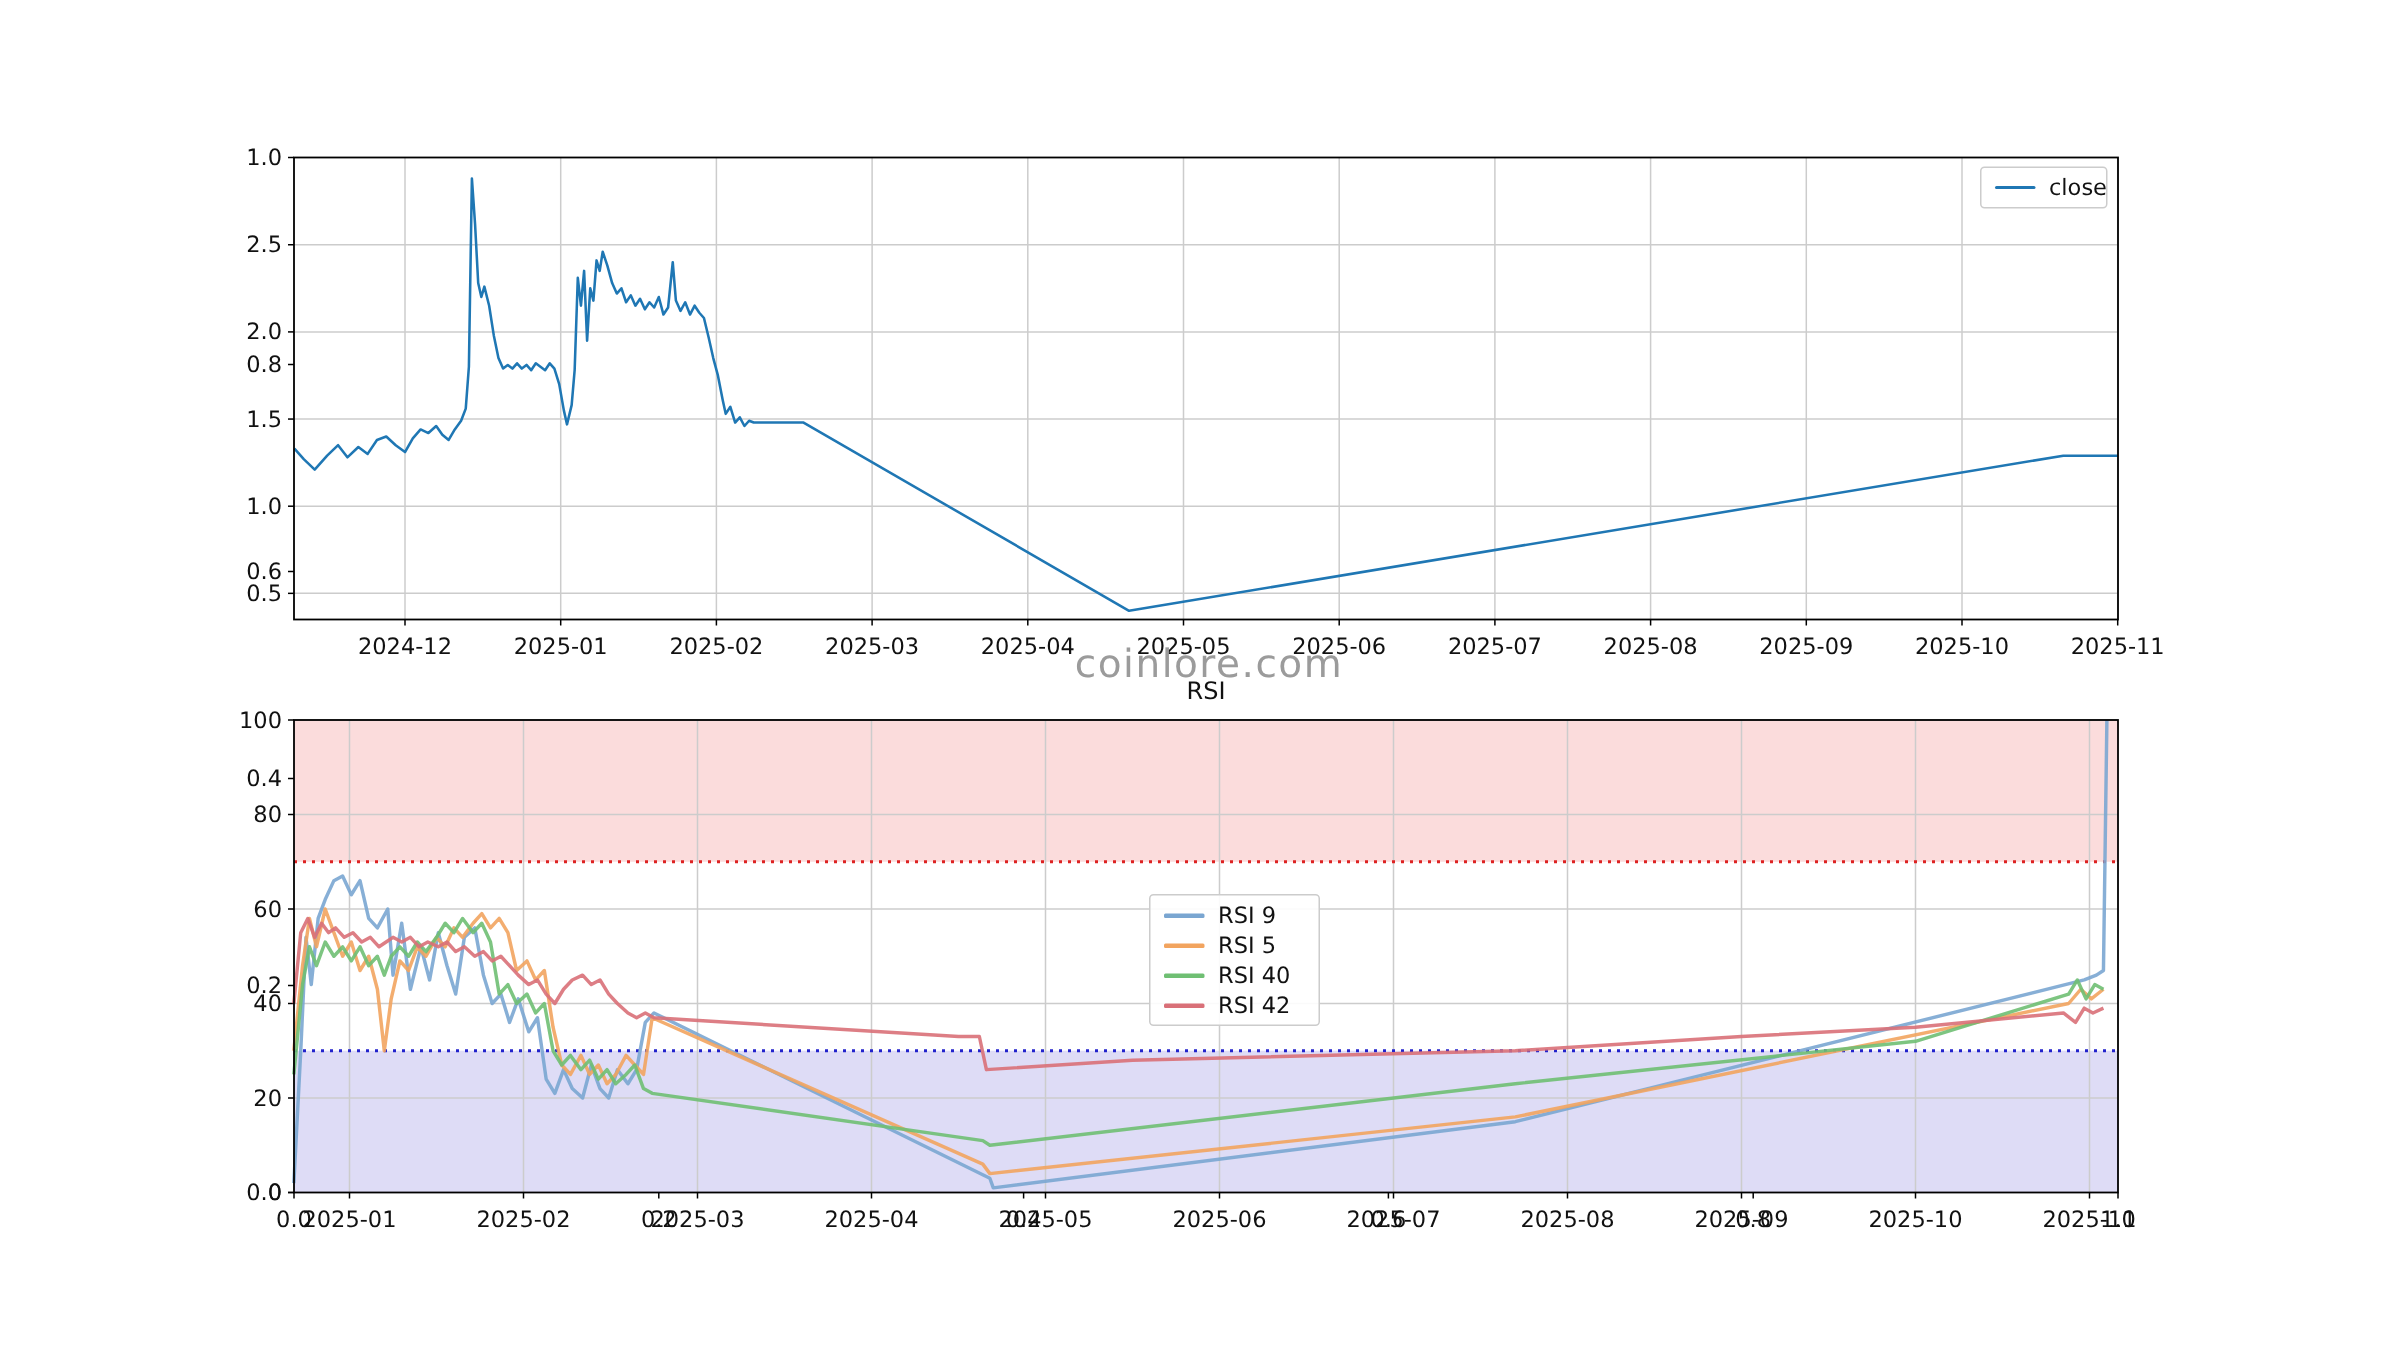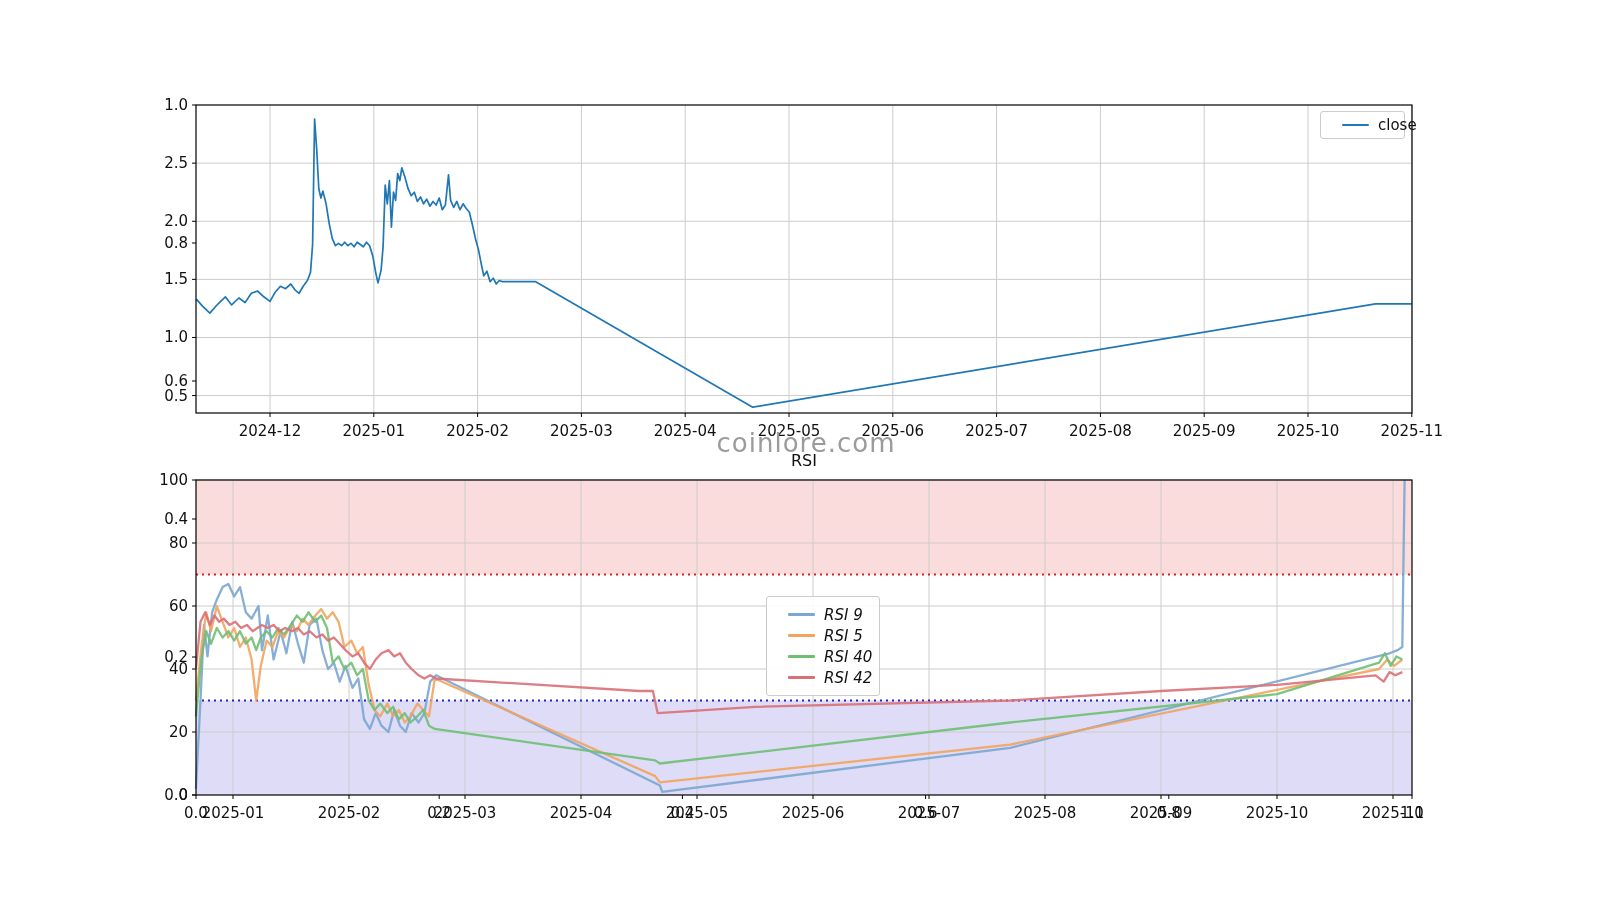--- a/index.html
+++ b/index.html
@@ -6,26 +6,26 @@
   body{width:1600px;height:900px;font-family:"DejaVu Sans",sans-serif;}
   .fig{position:relative;width:1600px;height:900px;background:#fff;overflow:hidden;}
   svg{position:absolute;left:0;top:0;}
   .overlay{position:absolute;left:0;top:0;width:1600px;height:900px;pointer-events:none;}
   .watermark{position:absolute;left:653px;top:428px;width:306px;text-align:center;
     font-size:26px;color:#9b9b9b;letter-spacing:1px;}
   .rsi-title{position:absolute;left:704px;top:451px;width:200px;text-align:center;
     font-size:16px;color:#111;}
   .legend-box{position:absolute;border:1px solid #ccc;border-radius:3px;
     background:rgba(255,255,255,0.9);display:flex;flex-direction:column;justify-content:center;
-    padding:3px 21px;box-sizing:border-box;}
+    padding:3px 9px;box-sizing:border-box;}
   .legend-row{display:flex;align-items:center;gap:9px;height:21px;}
   .swatch{display:inline-block;width:27px;border-radius:1px;flex:0 0 27px;}
   .legend-label{font-size:15px;color:#111;white-space:nowrap;}
   #legend-top{left:1320px;top:111px;width:85px;height:28px;}
-  #legend-rsi{left:766px;top:596px;width:114px;height:100px;font-style:italic;}
+  #legend-rsi{left:766px;top:596px;width:114px;height:88px;}
 </style>
 </head>
 <body>
 
 <div class="fig">
   <svg id="fig-svg" width="1600" height="900" viewBox="0 0 1600 900">
       <line x1="270" y1="105" x2="270" y2="413" stroke="#cccccc" stroke-width="1"></line>
       <line x1="270" y1="413" x2="270" y2="417" stroke="#000" stroke-width="1"></line>
       <text x="270" y="436" text-anchor="middle" font-size="15" font-family="DejaVu Sans, sans-serif" fill="#111111">2024-12</text>
       <line x1="373.8" y1="105" x2="373.8" y2="413" stroke="#cccccc" stroke-width="1"></line>

